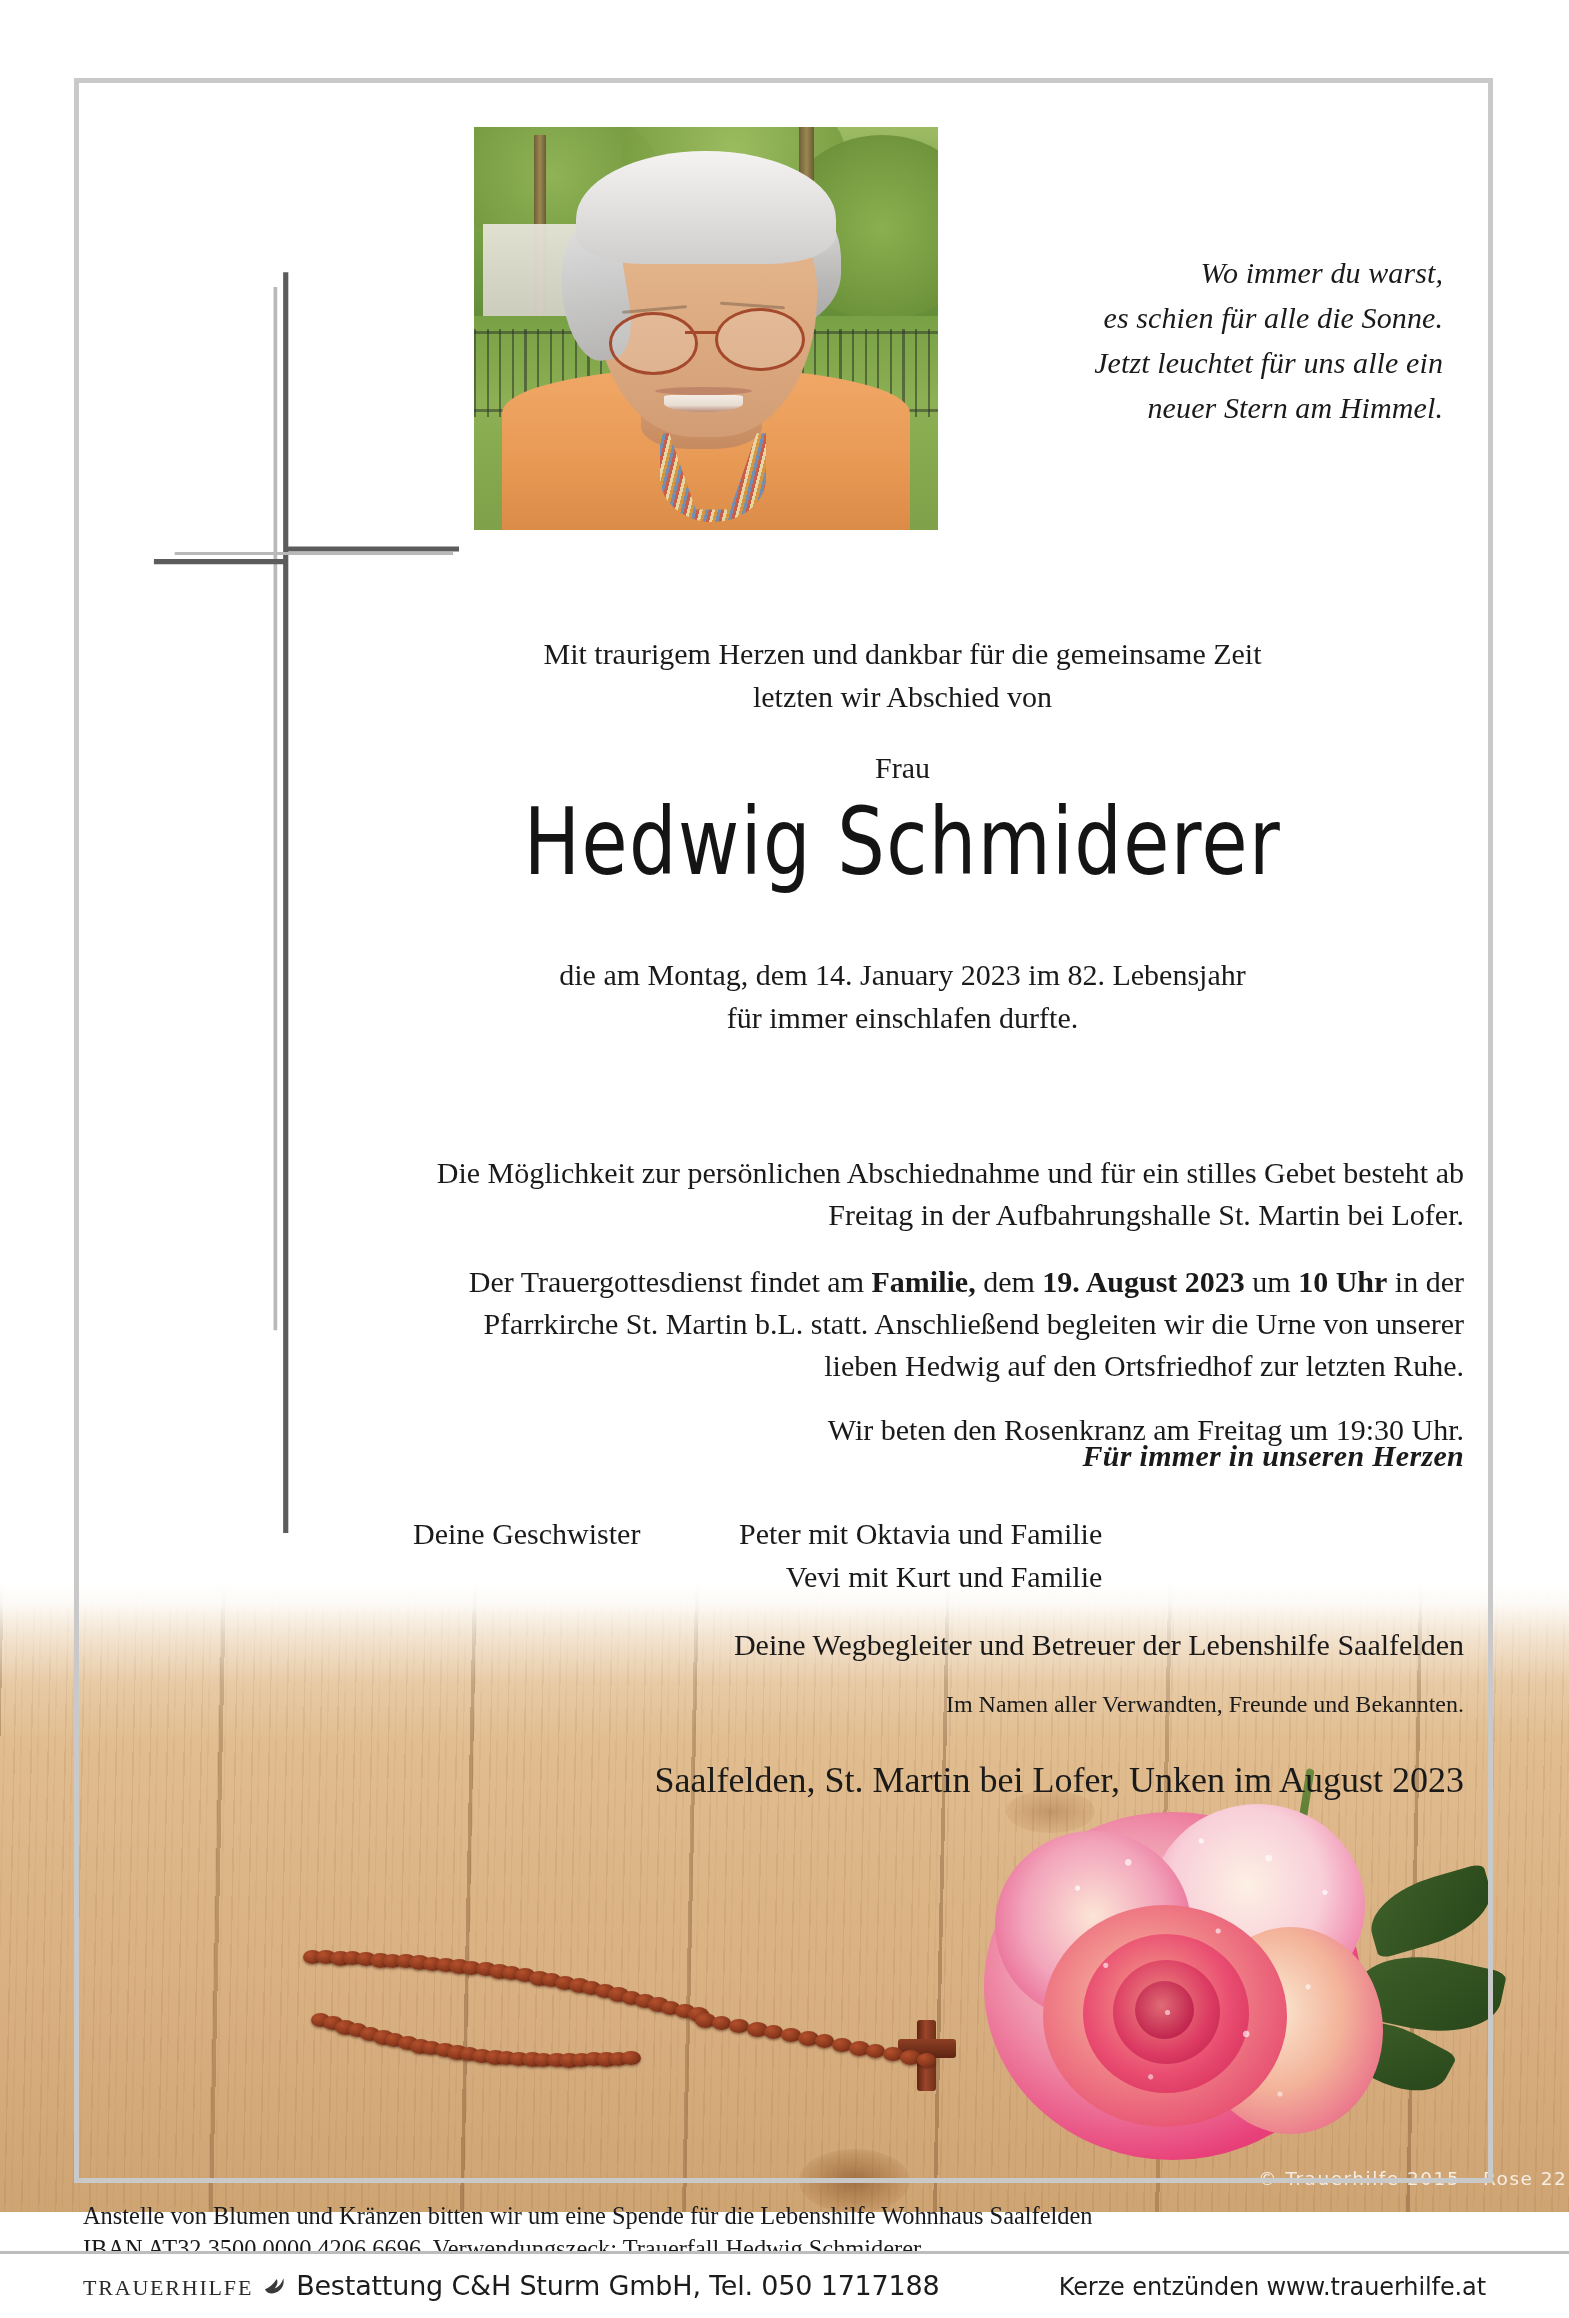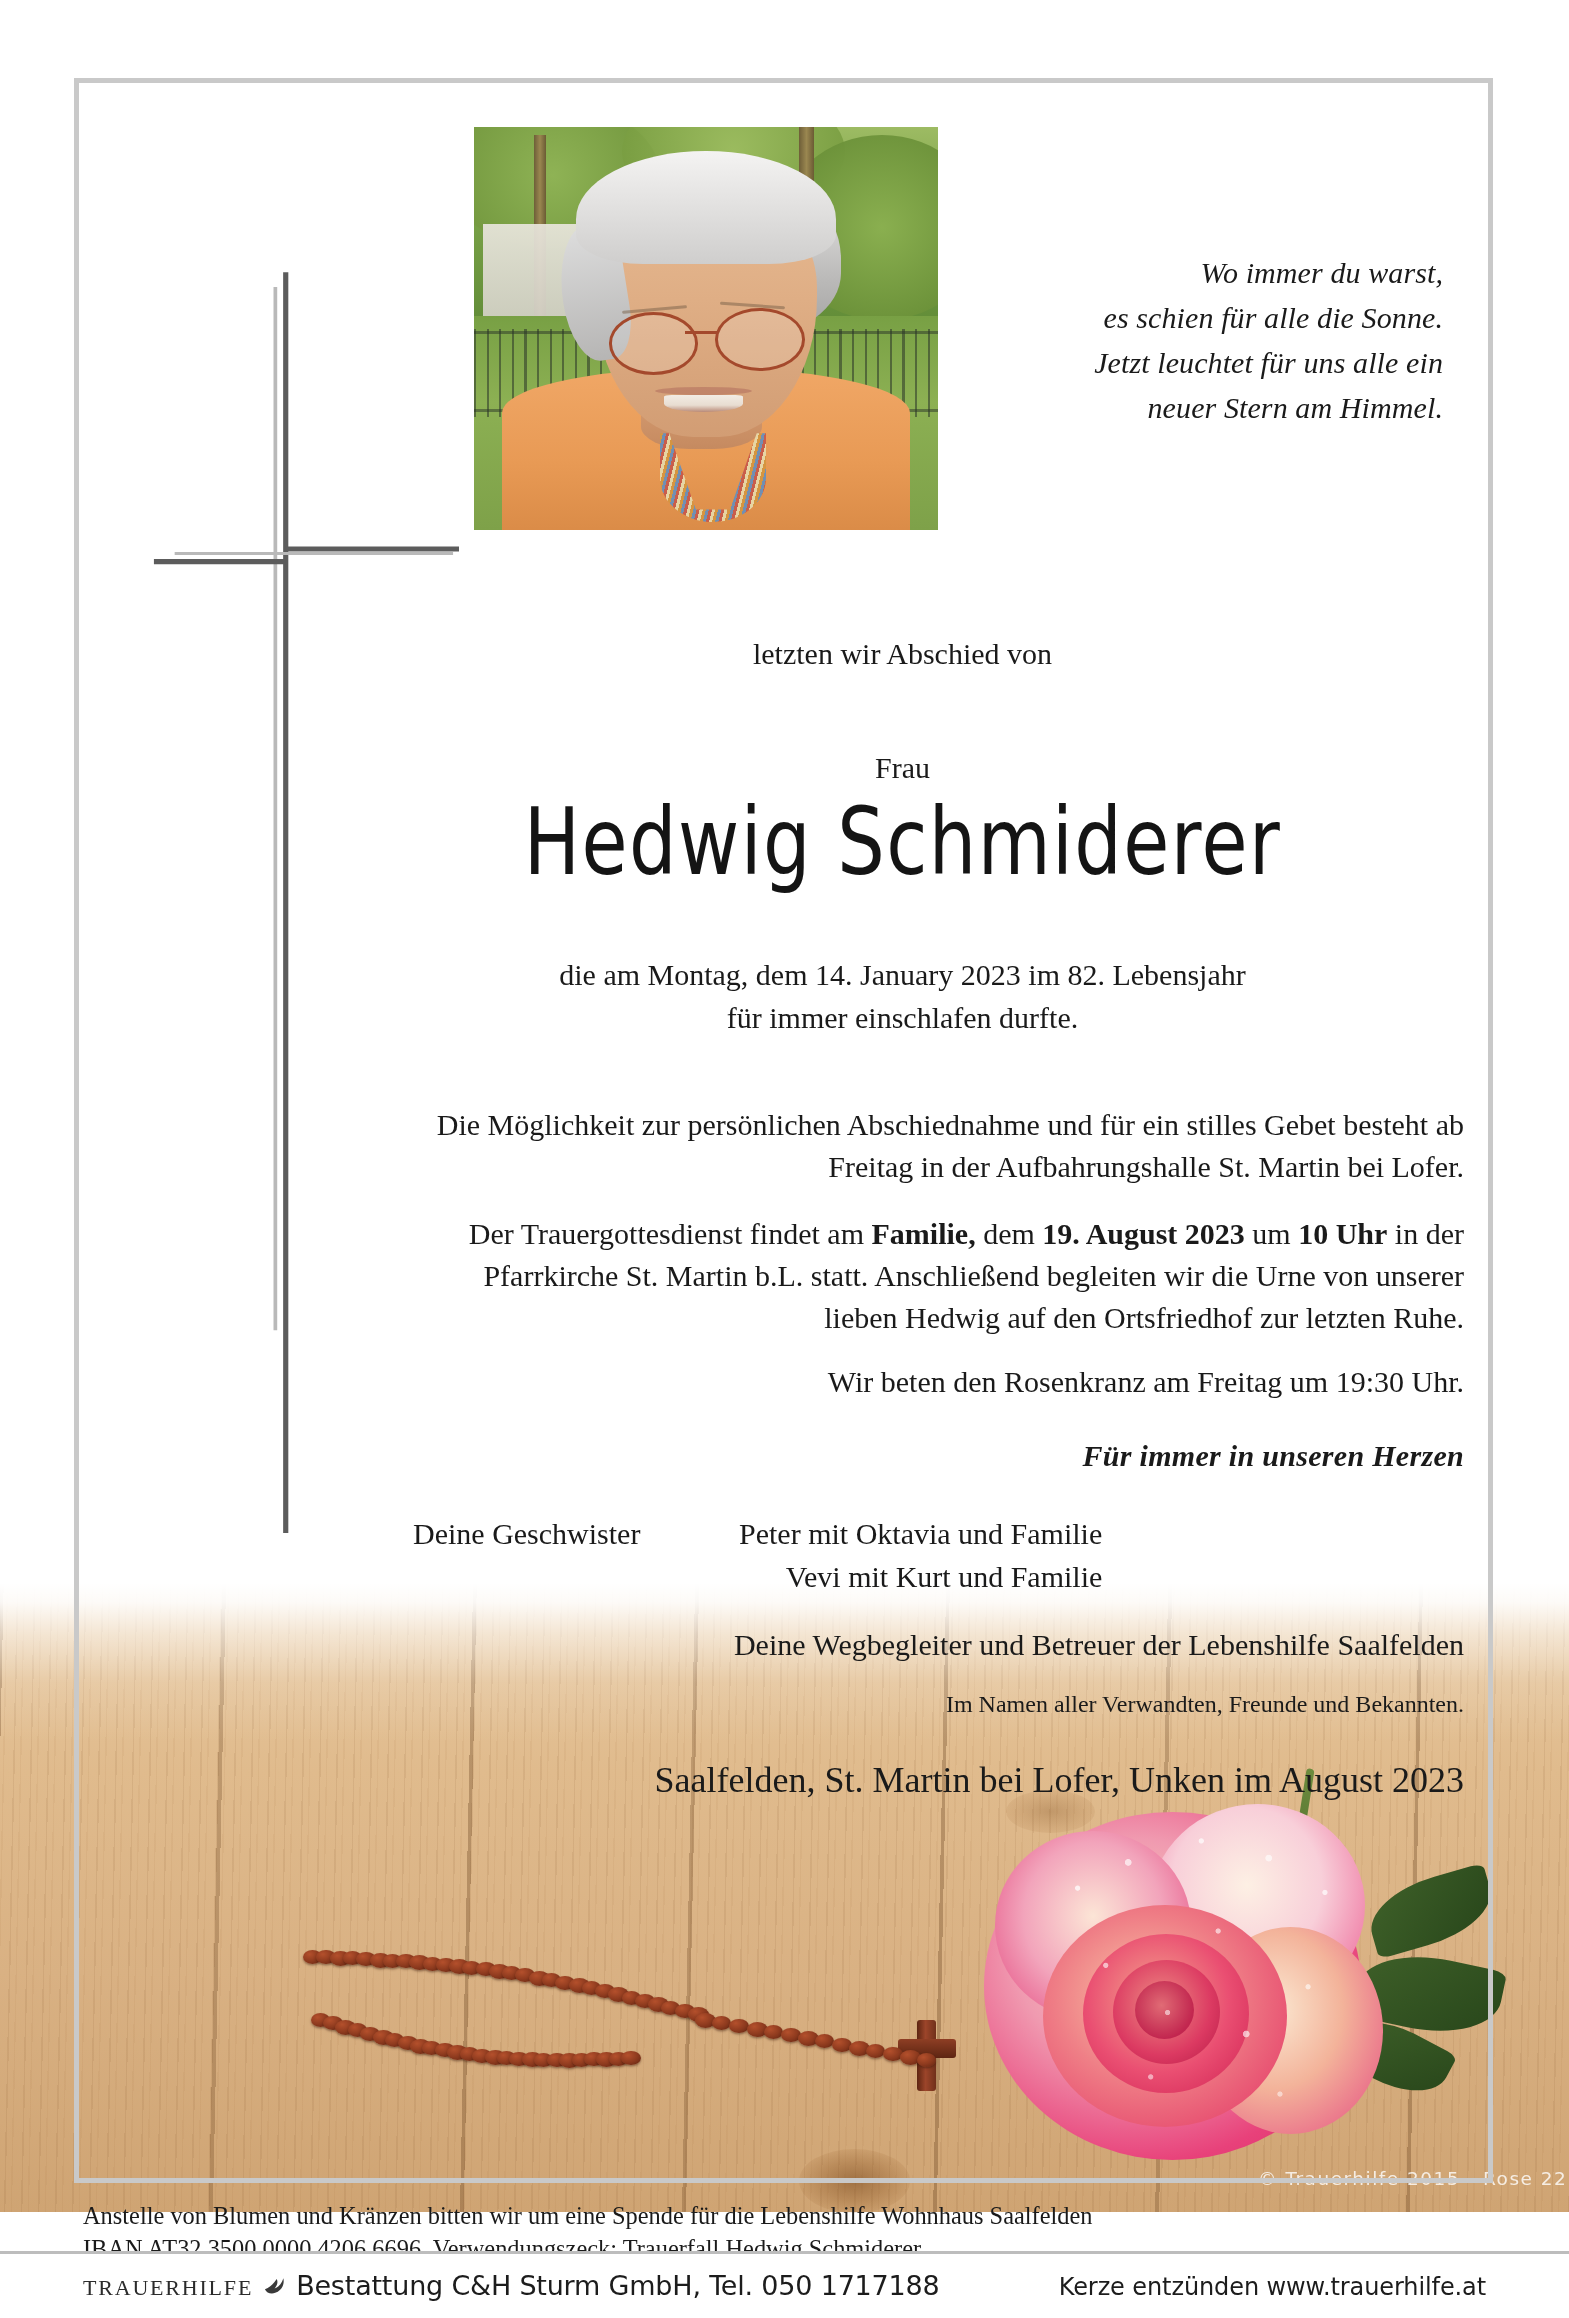--- a/index.html
+++ b/index.html
@@ -129,21 +129,21 @@
     transform:scaleY(1.18) scaleX(0.96);transform-origin:50% 0;
   }
   #deathline{
     left:414px;top:954px;width:977px;text-align:center;
     font-size:30px;line-height:1.42;
   }
   #body-block{
     left:413px;top:1104px;width:1051px;font-size:30px;line-height:1.40;
   }
   #body-block p{margin:0 0 22px 0;}
-  #body-block p.tight{margin-bottom:25px;}
+  #body-block p.tight{margin-bottom:25px;margin-top:48px;}
   #forever{
     left:413px;top:1439px;width:1051px;
     font-weight:bold;font-style:italic;font-size:30px;letter-spacing:0.3px;
   }
   #siblings{
     left:413px;top:1513px;width:1051px;font-size:30px;line-height:1.42;
   }
   #sib-label{position:absolute;left:0;top:0;}
   #sib-names{position:absolute;left:326px;top:0;}
   #caretakers{left:413px;top:1628px;width:1051px;font-size:30px;}
@@ -363,20 +363,21 @@
   </svg>
 
   <div class="txt" id="poem">
     <div>Wo immer du warst,</div>
     <div>es schien für alle die Sonne.</div>
     <div>Jetzt leuchtet für uns alle ein</div>
     <div>neuer Stern am Himmel.</div>
   </div>
 
   <div class="txt" id="intro">
+    <div>Mit traurigem Herzen und dankbar für die gemeinsame Zeit</div>
     <div>letzten wir Abschied von</div>
   </div>
 
   <div class="txt" id="salutation">Frau</div>
 
   <div class="txt" id="name">Hedwig Schmiderer</div>
 
   <div class="txt" id="deathline">
     <div>die am Montag, dem 14. January 2023 im 82. Lebensjahr</div>
     <div>für immer einschlafen durfte.</div>

